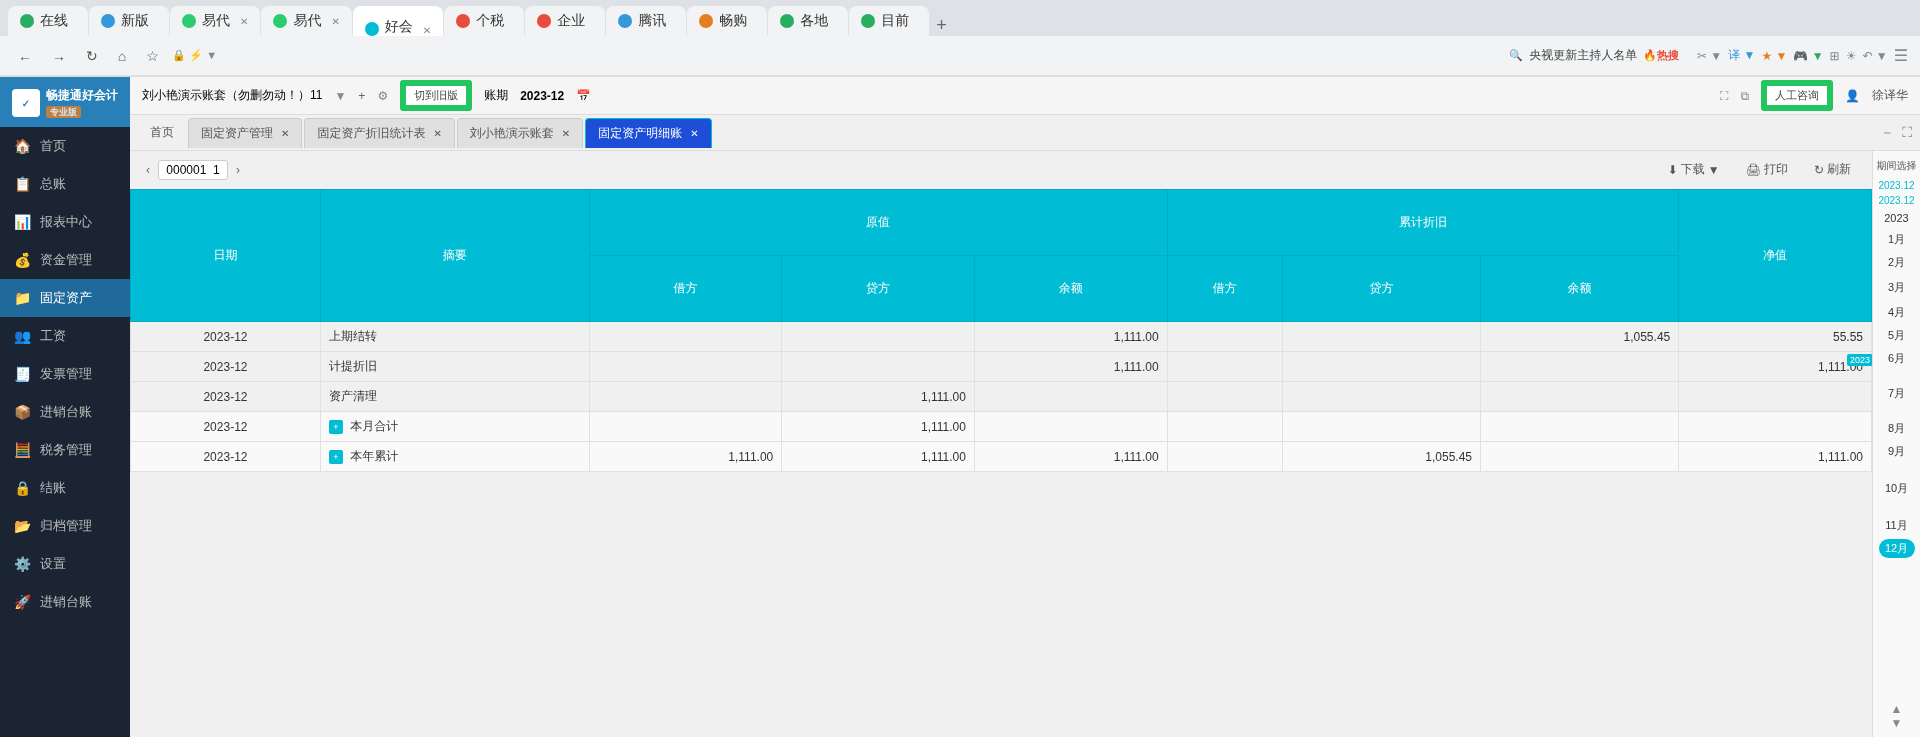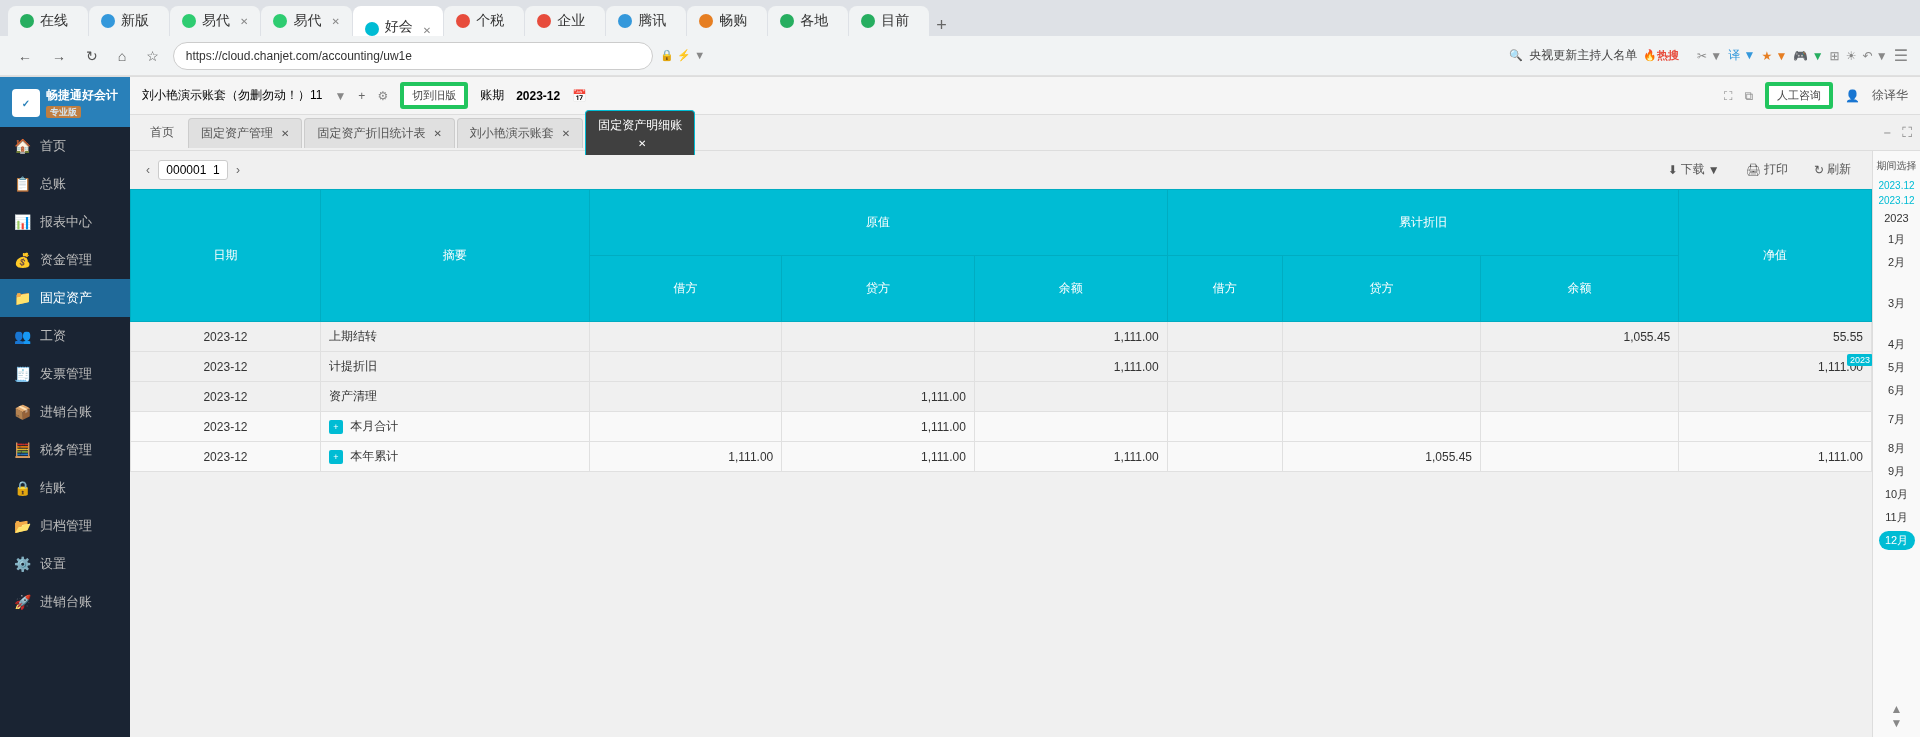--- a/index.html
+++ b/index.html
@@ -25,27 +25,27 @@
     .sidebar { width: 130px; background: #1a2433; display: flex; flex-direction: column; color: #ccc; flex-shrink: 0; }
     .sidebar-logo { display: flex; align-items: center; gap: 6px; padding: 10px 12px 8px; background: #2980b9; color: white; font-size: 12px; font-weight: bold; }
     .sidebar-logo-icon { width: 28px; height: 28px; background: white; border-radius: 4px; display: flex; align-items: center; justify-content: center; color: #2980b9; font-weight: bold; font-size: 10px; }
     .sidebar-logo-sub { font-size: 9px; opacity: 0.8; background: #e67e22; padding: 1px 4px; border-radius: 2px; }
     .sidebar-item { display: flex; align-items: center; gap: 8px; padding: 10px 14px; cursor: pointer; color: #bbb; font-size: 13px; }
     .sidebar-item.active { background: #1f6a9a; color: #fff; }
     .sidebar-icon { font-size: 14px; width: 18px; text-align: center; }
 
     
     .app-header { background: #f5f5f5; border-bottom: 1px solid #ddd; padding: 0 12px; height: 38px; display: flex; align-items: center; gap: 12px; }
-    .switch-btn { background: #fff; border: 4px solid #22c55e; border-radius: 3px; padding: 2px 8px; font-size: 11px; cursor: pointer; color: #444; }
+    .switch-btn { background: #fff; border: 6px solid #22c55e; border-radius: 3px; padding: 2px 8px; font-size: 11px; cursor: pointer; color: #444; }
     .header-right { margin-left: auto; display: flex; align-items: center; gap: 12px; font-size: 12px; color: #555; }
 
     
     .content-tabs { display: flex; align-items: center; background: #f0f0f0; border-bottom: 1px solid #ddd; padding: 0 8px; gap: 2px; height: 36px; }
     .content-tab { display: flex; align-items: center; gap: 4px; padding: 6px 12px; font-size: 12px; cursor: pointer; color: #555; border-radius: 4px 4px 0 0; background: #e0e0e0; border: 1px solid #ccc; border-bottom: none; }
-    .content-tab.active { background: #404040; color: #fff; border-color: #00bcd4; flex-direction: column; }
+    .content-tab.active { background: #1d4ed8; color: #fff; border-color: #00bcd4; }
     .content-tab .tab-close { font-size: 10px; margin-left: 4px; }
     .content-tab-home { background: none; border: none; color: #555; }
 
     
     .content-toolbar { display: flex; align-items: center; padding: 6px 12px; border-bottom: 1px solid #eee; gap: 8px; }
     .pagination { display: flex; align-items: center; gap: 4px; font-size: 12px; }
     .page-nav { cursor: pointer; color: #666; padding: 2px 4px; }
     .page-input { border: 1px solid #ccc; border-radius: 3px; width: 70px; padding: 2px 6px; font-size: 12px; text-align: center; }
     .toolbar-right { margin-left: auto; display: flex; align-items: center; gap: 8px; }
     .action-btn { display: flex; align-items: center; gap: 3px; font-size: 12px; color: #555; cursor: pointer; padding: 3px 8px; border: 1px solid transparent; border-radius: 3px; }
@@ -120,21 +120,20 @@
     </div>
     <button class="tab-new">+</button>
   </div>
 
   <div class="address-bar">
     <button class="nav-btn">←</button>
     <button class="nav-btn">→</button>
     <button class="nav-btn">↻</button>
     <button class="nav-btn">⌂</button>
     <button class="nav-btn">☆</button>
-    <input class="address-input" value="https://cloud.chanjet.com/accounting/uw1e" style="">
     <span style="display:flex;gap:4px;color:#888;font-size:11px;">🔒 ⚡ ▼</span>
     <div class="toolbar-icons">
       <span style="color:#555;font-size:11px;">🔍</span>
       <span>央视更新主持人名单</span>
       <span class="hot-search">🔥热搜</span>
       <span style="color:#888;margin-left:12px;">✂ ▼</span>
       <span style="color:#3498db;">译 ▼</span>
       <span style="color:#e67e22;">★ ▼</span>
       <span style="color:#27ae60;">🎮 ▼</span>
       <span style="color:#888;">⊞</span>
@@ -376,28 +375,28 @@
         </div>
       </div>
 
       <div style="width:48px; background:#f9f9f9; border-left:1px solid #ddd; display:flex; flex-direction:column; align-items:center; padding:8px 2px; font-size:11px; overflow-y:auto;">
         <div style="font-size:10px; color:#555; margin-bottom:6px; text-align:center; line-height:1.3; writing-mode:horizontal-tb;">期间选择</div>
         <div style="font-size:10px; color:#00bcd4; text-align:center; margin:2px 0; cursor:pointer;">2023.12</div>
         <div style="font-size:10px; color:#00bcd4; text-align:center; margin:2px 0; cursor:pointer;">2023.12</div>
         <div style="font-size:11px; color:#333; text-align:center; margin:2px 0; cursor:pointer; padding:2px 4px;">2023</div>
         <div style="font-size:11px; color:#333; text-align:center; margin:2px 0; cursor:pointer; padding:2px 4px; width:100%;">1月</div>
         <div style="font-size:11px; color:#333; text-align:center; margin:2px 0; cursor:pointer; padding:2px 4px; width:100%;">2月</div>
-        <div style="font-size:11px; color:#333; text-align:center; margin:20px 0; cursor:pointer; padding:2px 4px; width:100%;">3月</div>
+        <div style="font-size:11px; color:#333; text-align:center; margin:4px 0; cursor:pointer; padding:2px 4px; width:100%;">3月</div>
         <div style="font-size:11px; color:#333; text-align:center; margin:2px 0; cursor:pointer; padding:2px 4px; width:100%;">4月</div>
         <div style="font-size:11px; color:#333; text-align:center; margin:2px 0; cursor:pointer; padding:2px 4px; width:100%;">5月</div>
         <div style="font-size:11px; color:#333; text-align:center; margin:2px 0; cursor:pointer; padding:2px 4px; width:100%;">6月</div>
-        <div style="font-size:11px; color:#333; text-align:center; margin:8px 0; cursor:pointer; padding:2px 4px; width:100%;">7月</div>
+        <div style="font-size:11px; color:#333; text-align:center; margin:14px 0; cursor:pointer; padding:2px 4px; width:100%;">7月</div>
         <div style="font-size:11px; color:#333; text-align:center; margin:2px 0; cursor:pointer; padding:2px 4px; width:100%;">8月</div>
         <div style="font-size:11px; color:#333; text-align:center; margin:2px 0; cursor:pointer; padding:2px 4px; width:100%;">9月</div>
-        <div style="font-size:11px; color:#333; text-align:center; margin:2px 0; cursor:pointer; padding:2px 4px; width:100%;">10月</div>
+        <div style="font-size:11px; color:#333; text-align:center; margin:16px 0; cursor:pointer; padding:2px 4px; width:100%;">10月</div>
         <div style="font-size:11px; color:#333; text-align:center; margin:2px 0; cursor:pointer; padding:2px 4px; width:100%;">11月</div>
         <div style="font-size:11px; color:#fff; text-align:center; margin:2px 0; cursor:pointer; padding:2px 6px; background:#00bcd4; border-radius:10px; width:36px;">12月</div>
 
         <div style="font-size:12px; color:#888; cursor:pointer; margin-top:auto;">▲</div>
         <div style="font-size:12px; color:#888; cursor:pointer;">▼</div>
       </div>
     </div>
   </div>
 </div>
 

